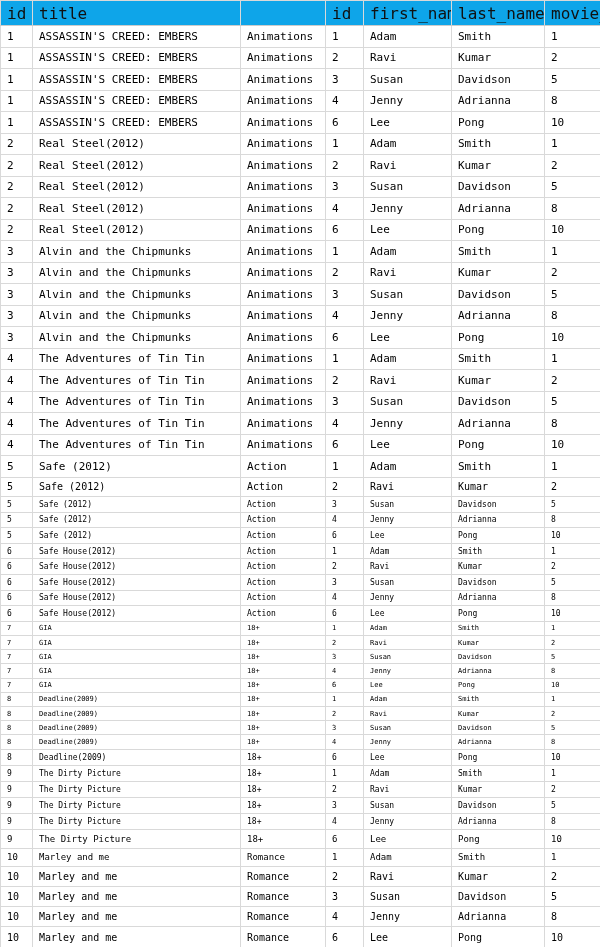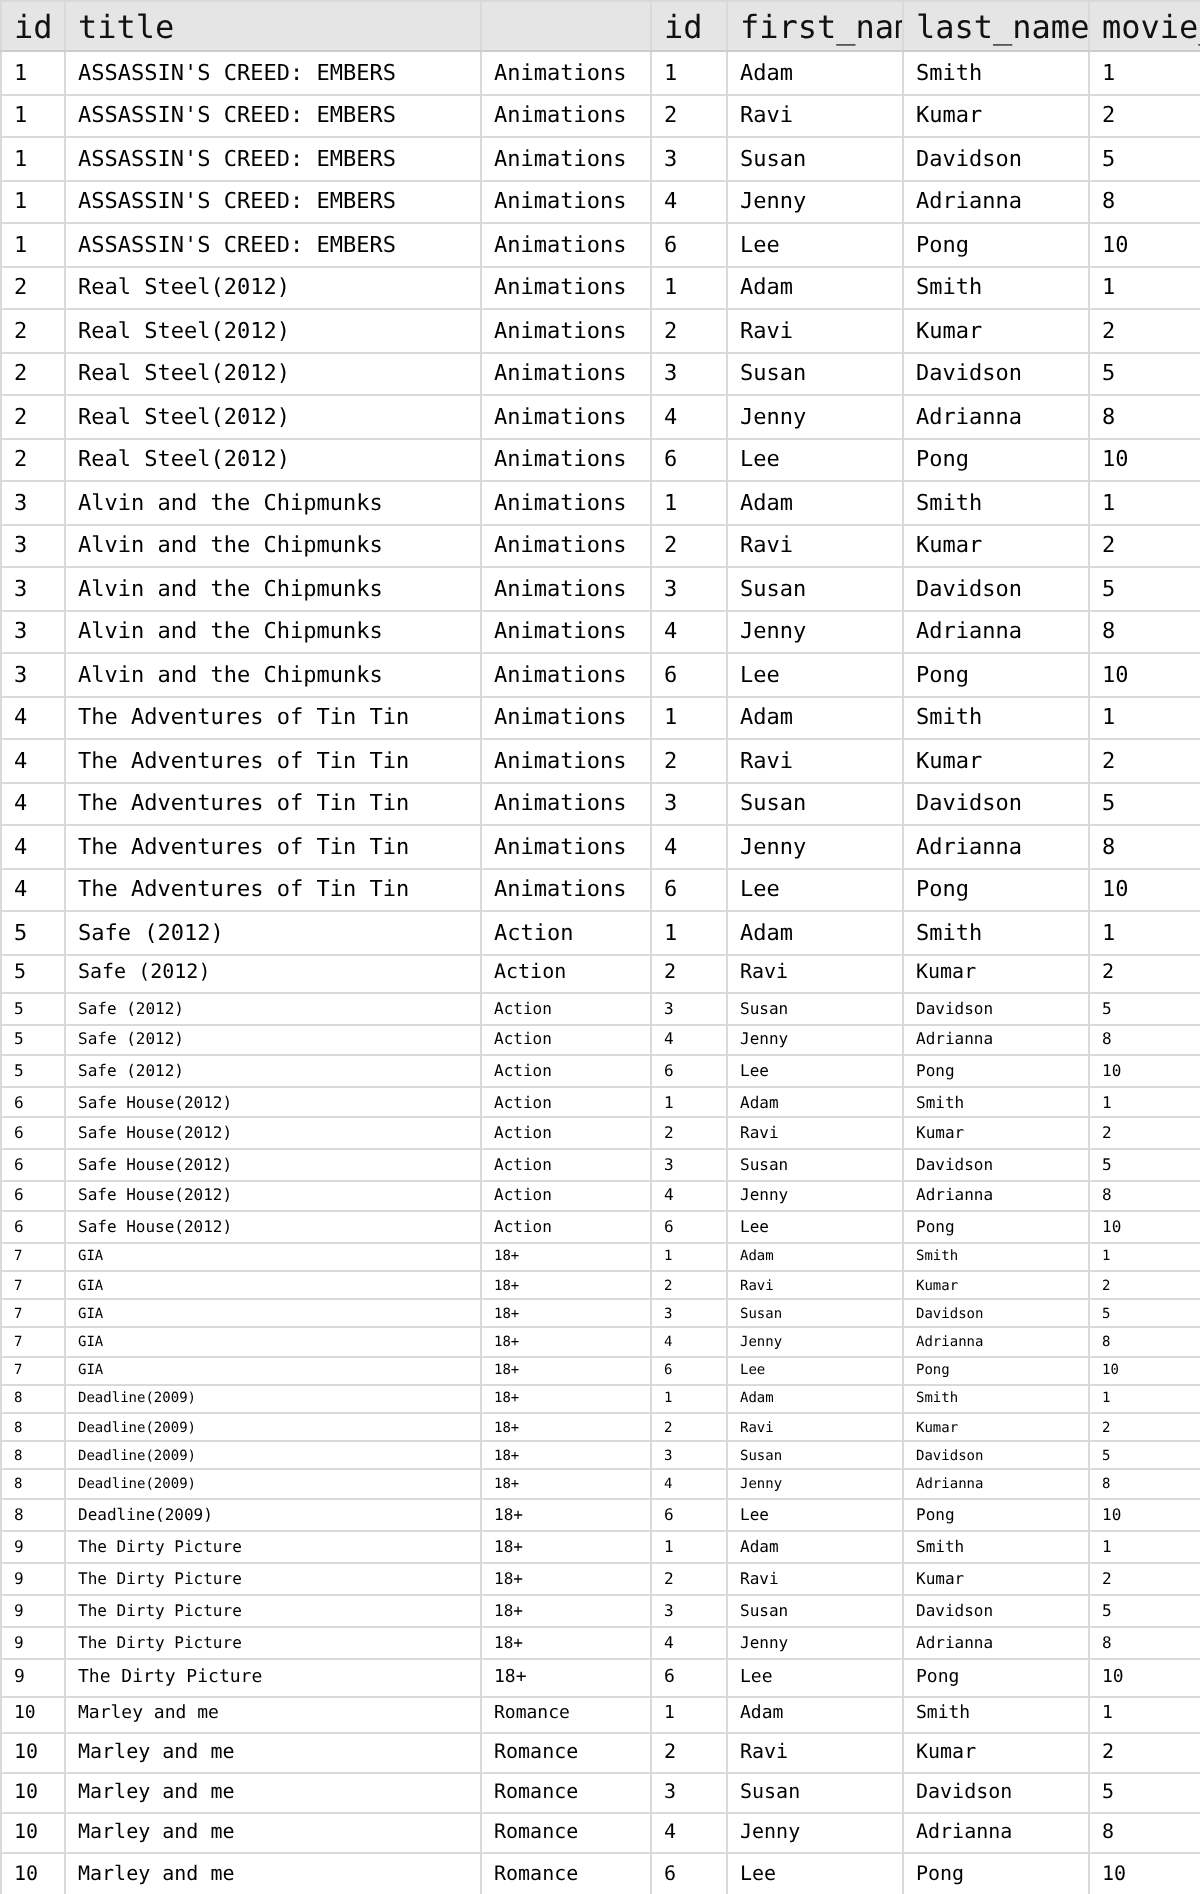--- a/index.html
+++ b/index.html
@@ -26,21 +26,21 @@
   table.result-grid th,
   table.result-grid td {
     border: 1px solid #d9d9d9;
     text-align: left;
     vertical-align: middle;
     white-space: nowrap;
     overflow: hidden;
     padding: 0 4px 0 6px;
   }
   table.result-grid thead th {
-    background: #e5e5e5;
+    background: #0ea5e9;
     font-weight: normal;
     color: #111;
     height: 24px;
     border-bottom: 1px solid #cccccc;
   }
   
   col.c-id       { width: 32px; }
   col.c-title    { width: 208px; }
   col.c-genre    { width: 85px; }
   col.c-aid      { width: 38px; }

